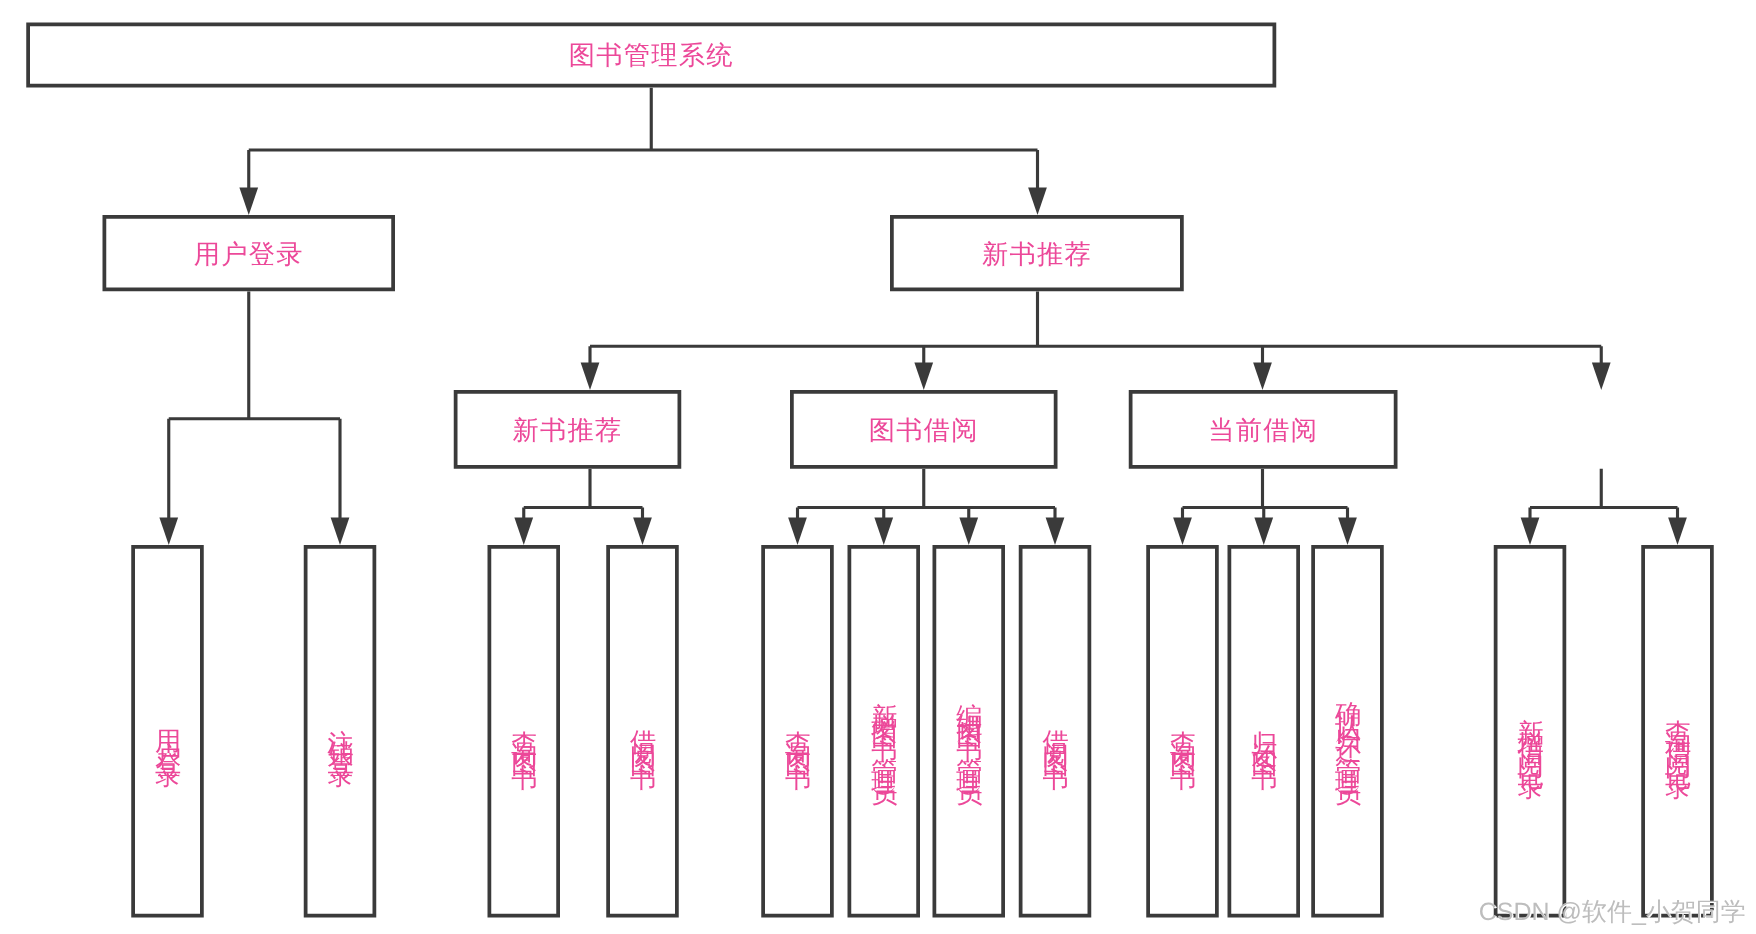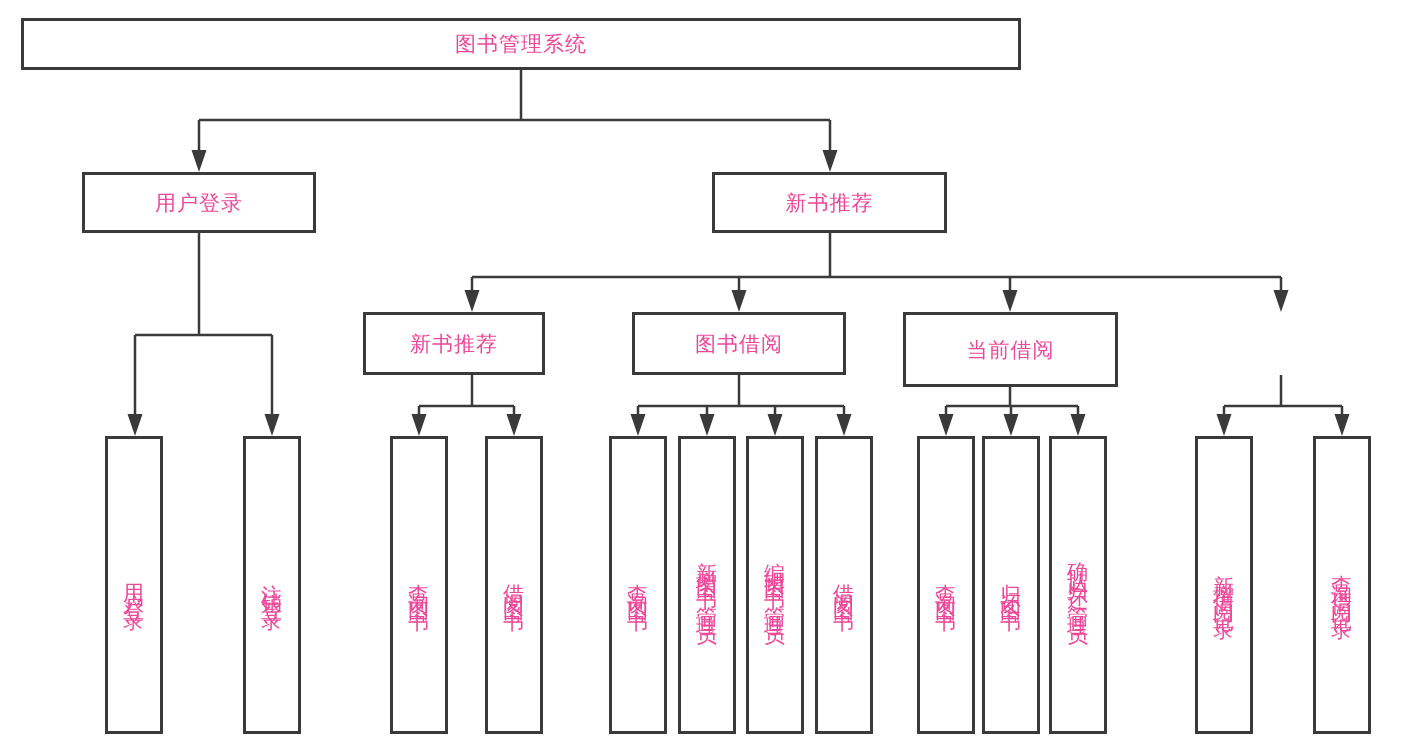--- a/index.html
+++ b/index.html
@@ -28,21 +28,21 @@
     letter-spacing:9px;
     line-height:1;
     text-align:center;
   }
   
   .n-root {left:21px;  top:18px;  width:1000px;height:52px;}
   .n-login{left:82px;  top:172px; width:234px; height:61px;}
   .n-mgmt {left:712px; top:172px; width:235px; height:61px;}
   .n-newb {left:363px; top:312px; width:182px; height:63px;}
   .n-borr {left:632px; top:312px; width:214px; height:63px;}
-  .n-curr {left:903px; top:312px; width:215px; height:75px;}
+  .n-curr {left:903px; top:312px; width:215px; height:63px;}
   .n-recs {left:1173px;top:312px; width:216px; height:63px;}
   
   .leaf{top:436px;width:58px;height:298px;}
   .l-a1{left:105px;} .l-a2{left:243px;}
   .l-b1{left:390px;} .l-b2{left:485px;}
   .l-c1{left:609px;} .l-c2{left:678px;} .l-c3{left:746px;} .l-c4{left:815px;}
   .l-d1{left:917px;} .l-d2{left:982px;} .l-d3{left:1049px;}
   .l-e1{left:1195px;}.l-e2{left:1313px;}
   .watermark{
     position:absolute;left:1183px;top:716px;
@@ -129,13 +129,14 @@
   <div class="box vbox leaf l-c3">编辑图书（管理员）</div>
   <div class="box vbox leaf l-c4">借阅图书</div>
 
   <div class="box vbox leaf l-d1">查询图书</div>
   <div class="box vbox leaf l-d2">归还图书</div>
   <div class="box vbox leaf l-d3">确认归还（管理员）</div>
 
   <div class="box vbox leaf l-e1">新增借阅记录</div>
   <div class="box vbox leaf l-e2">查询借阅记录</div>
 
+  <div class="watermark">CSDN @软件_小贺同学</div>
 </div>
 
 </body></html>

